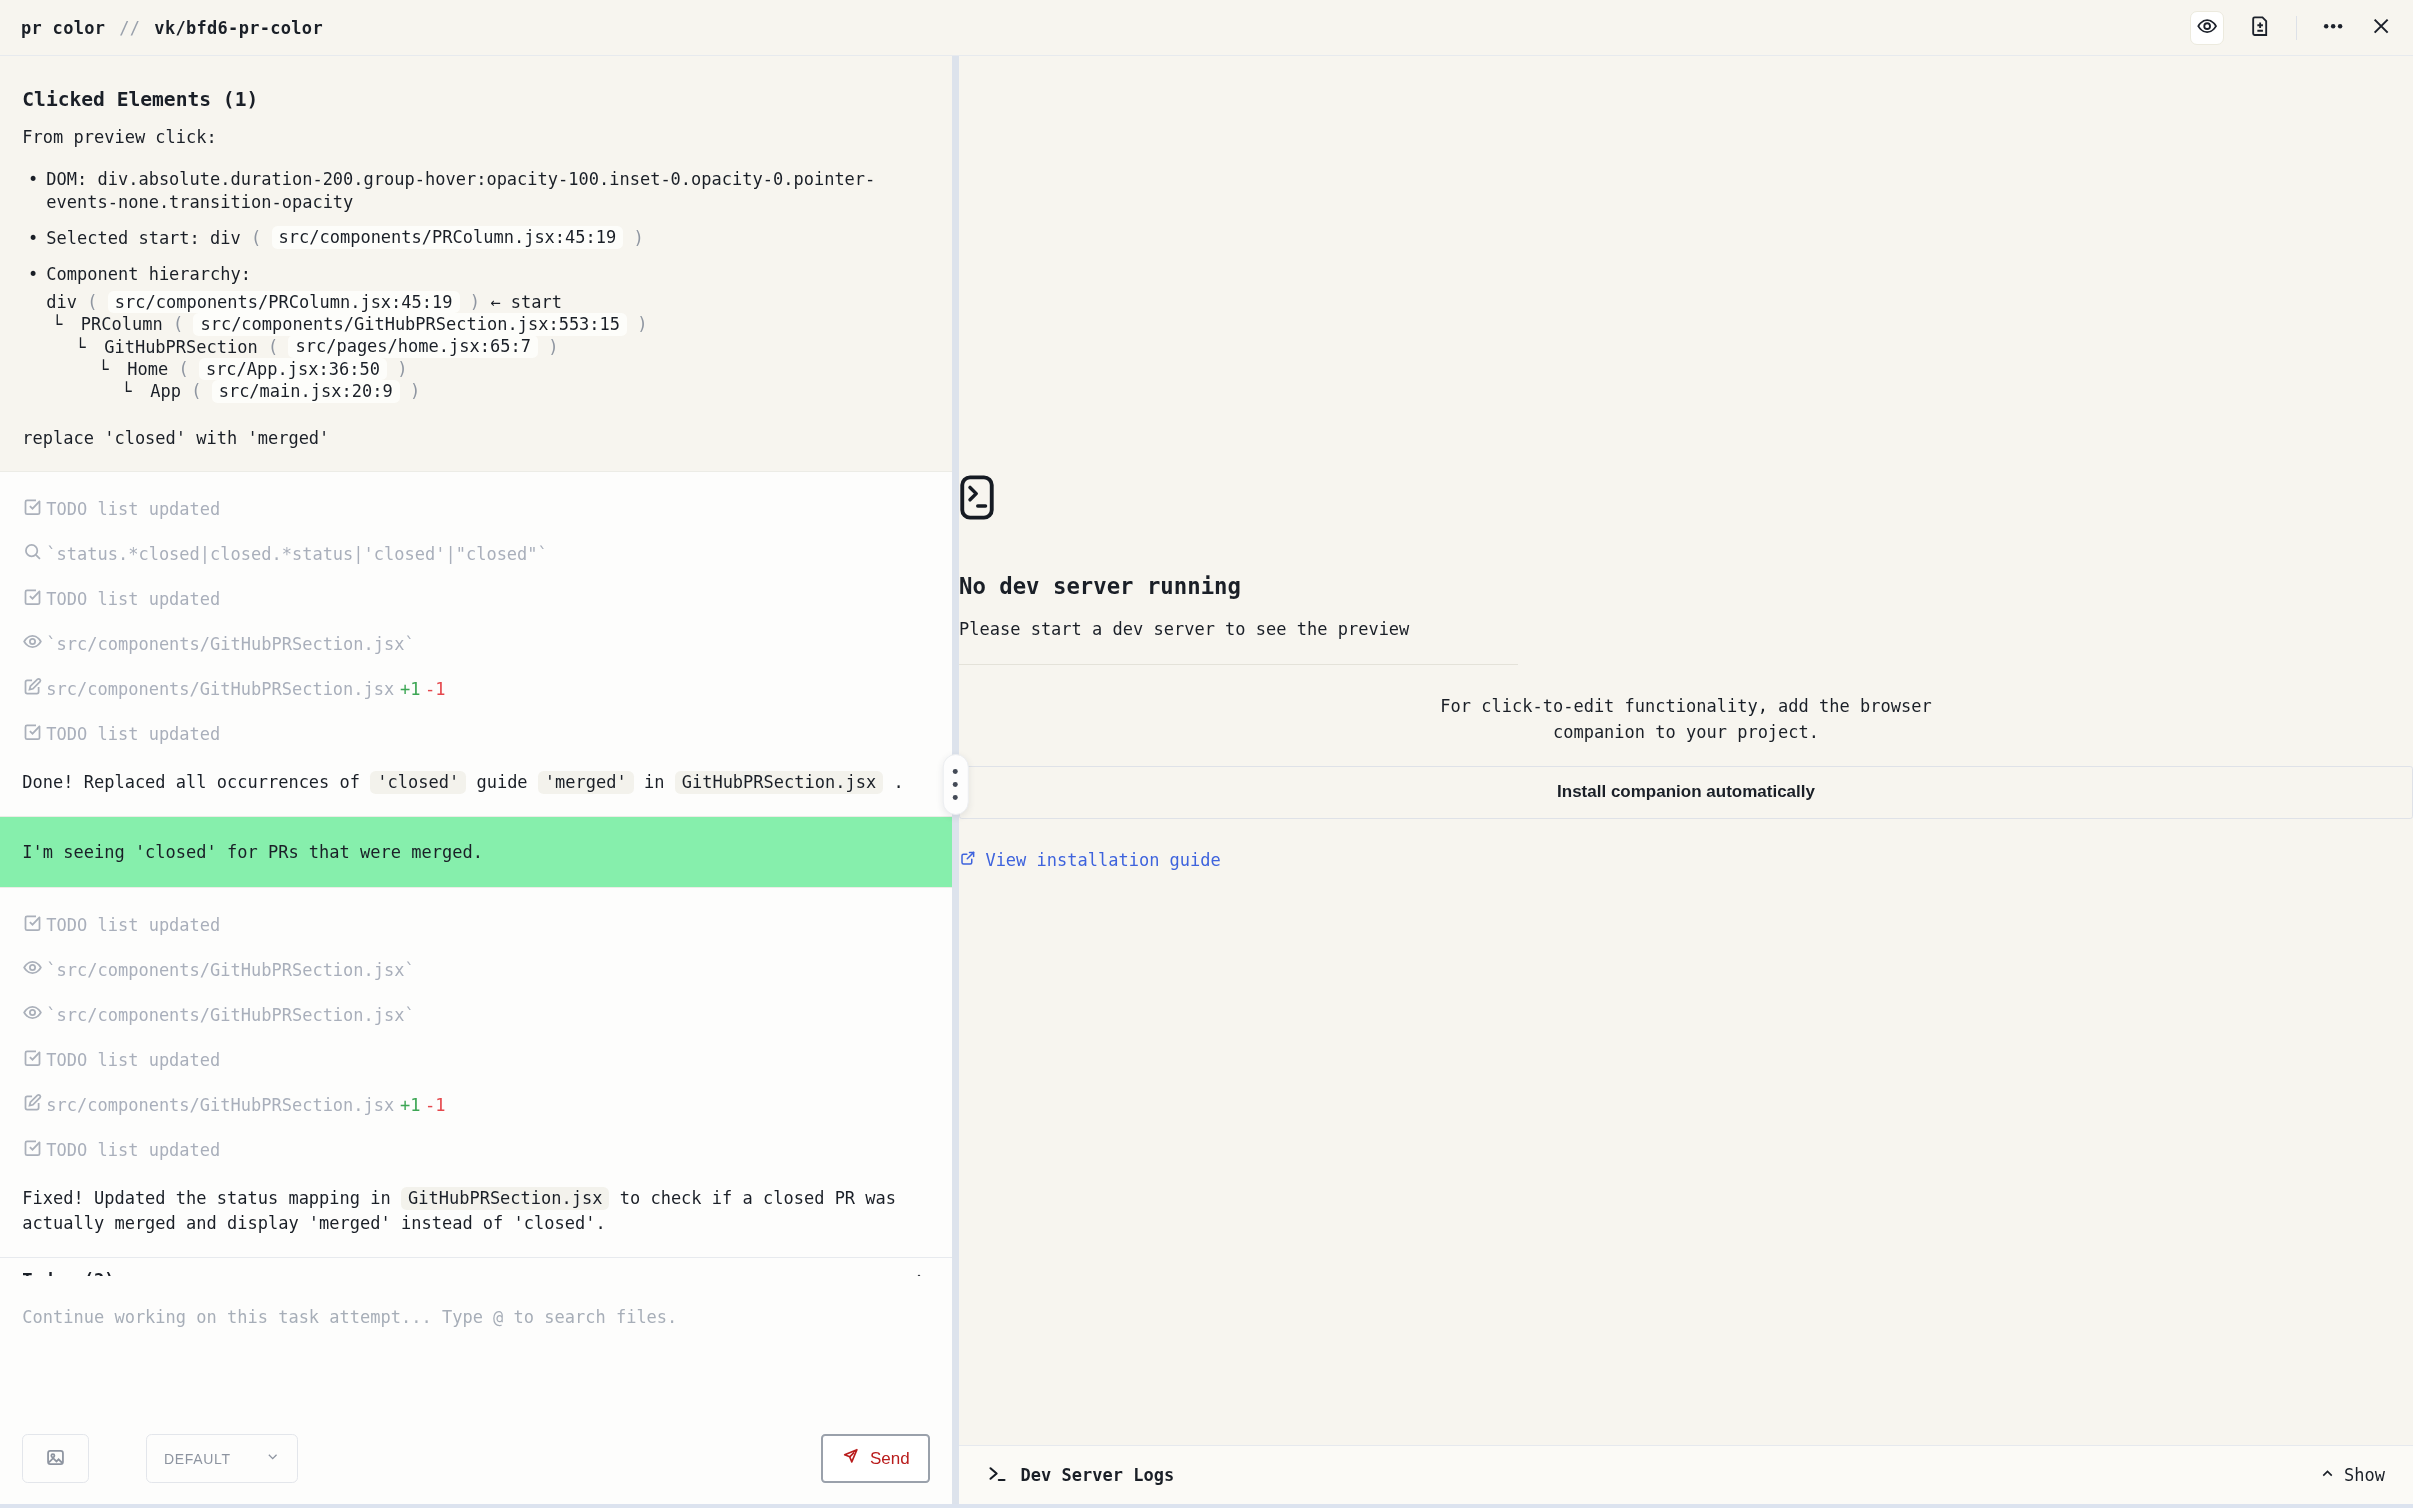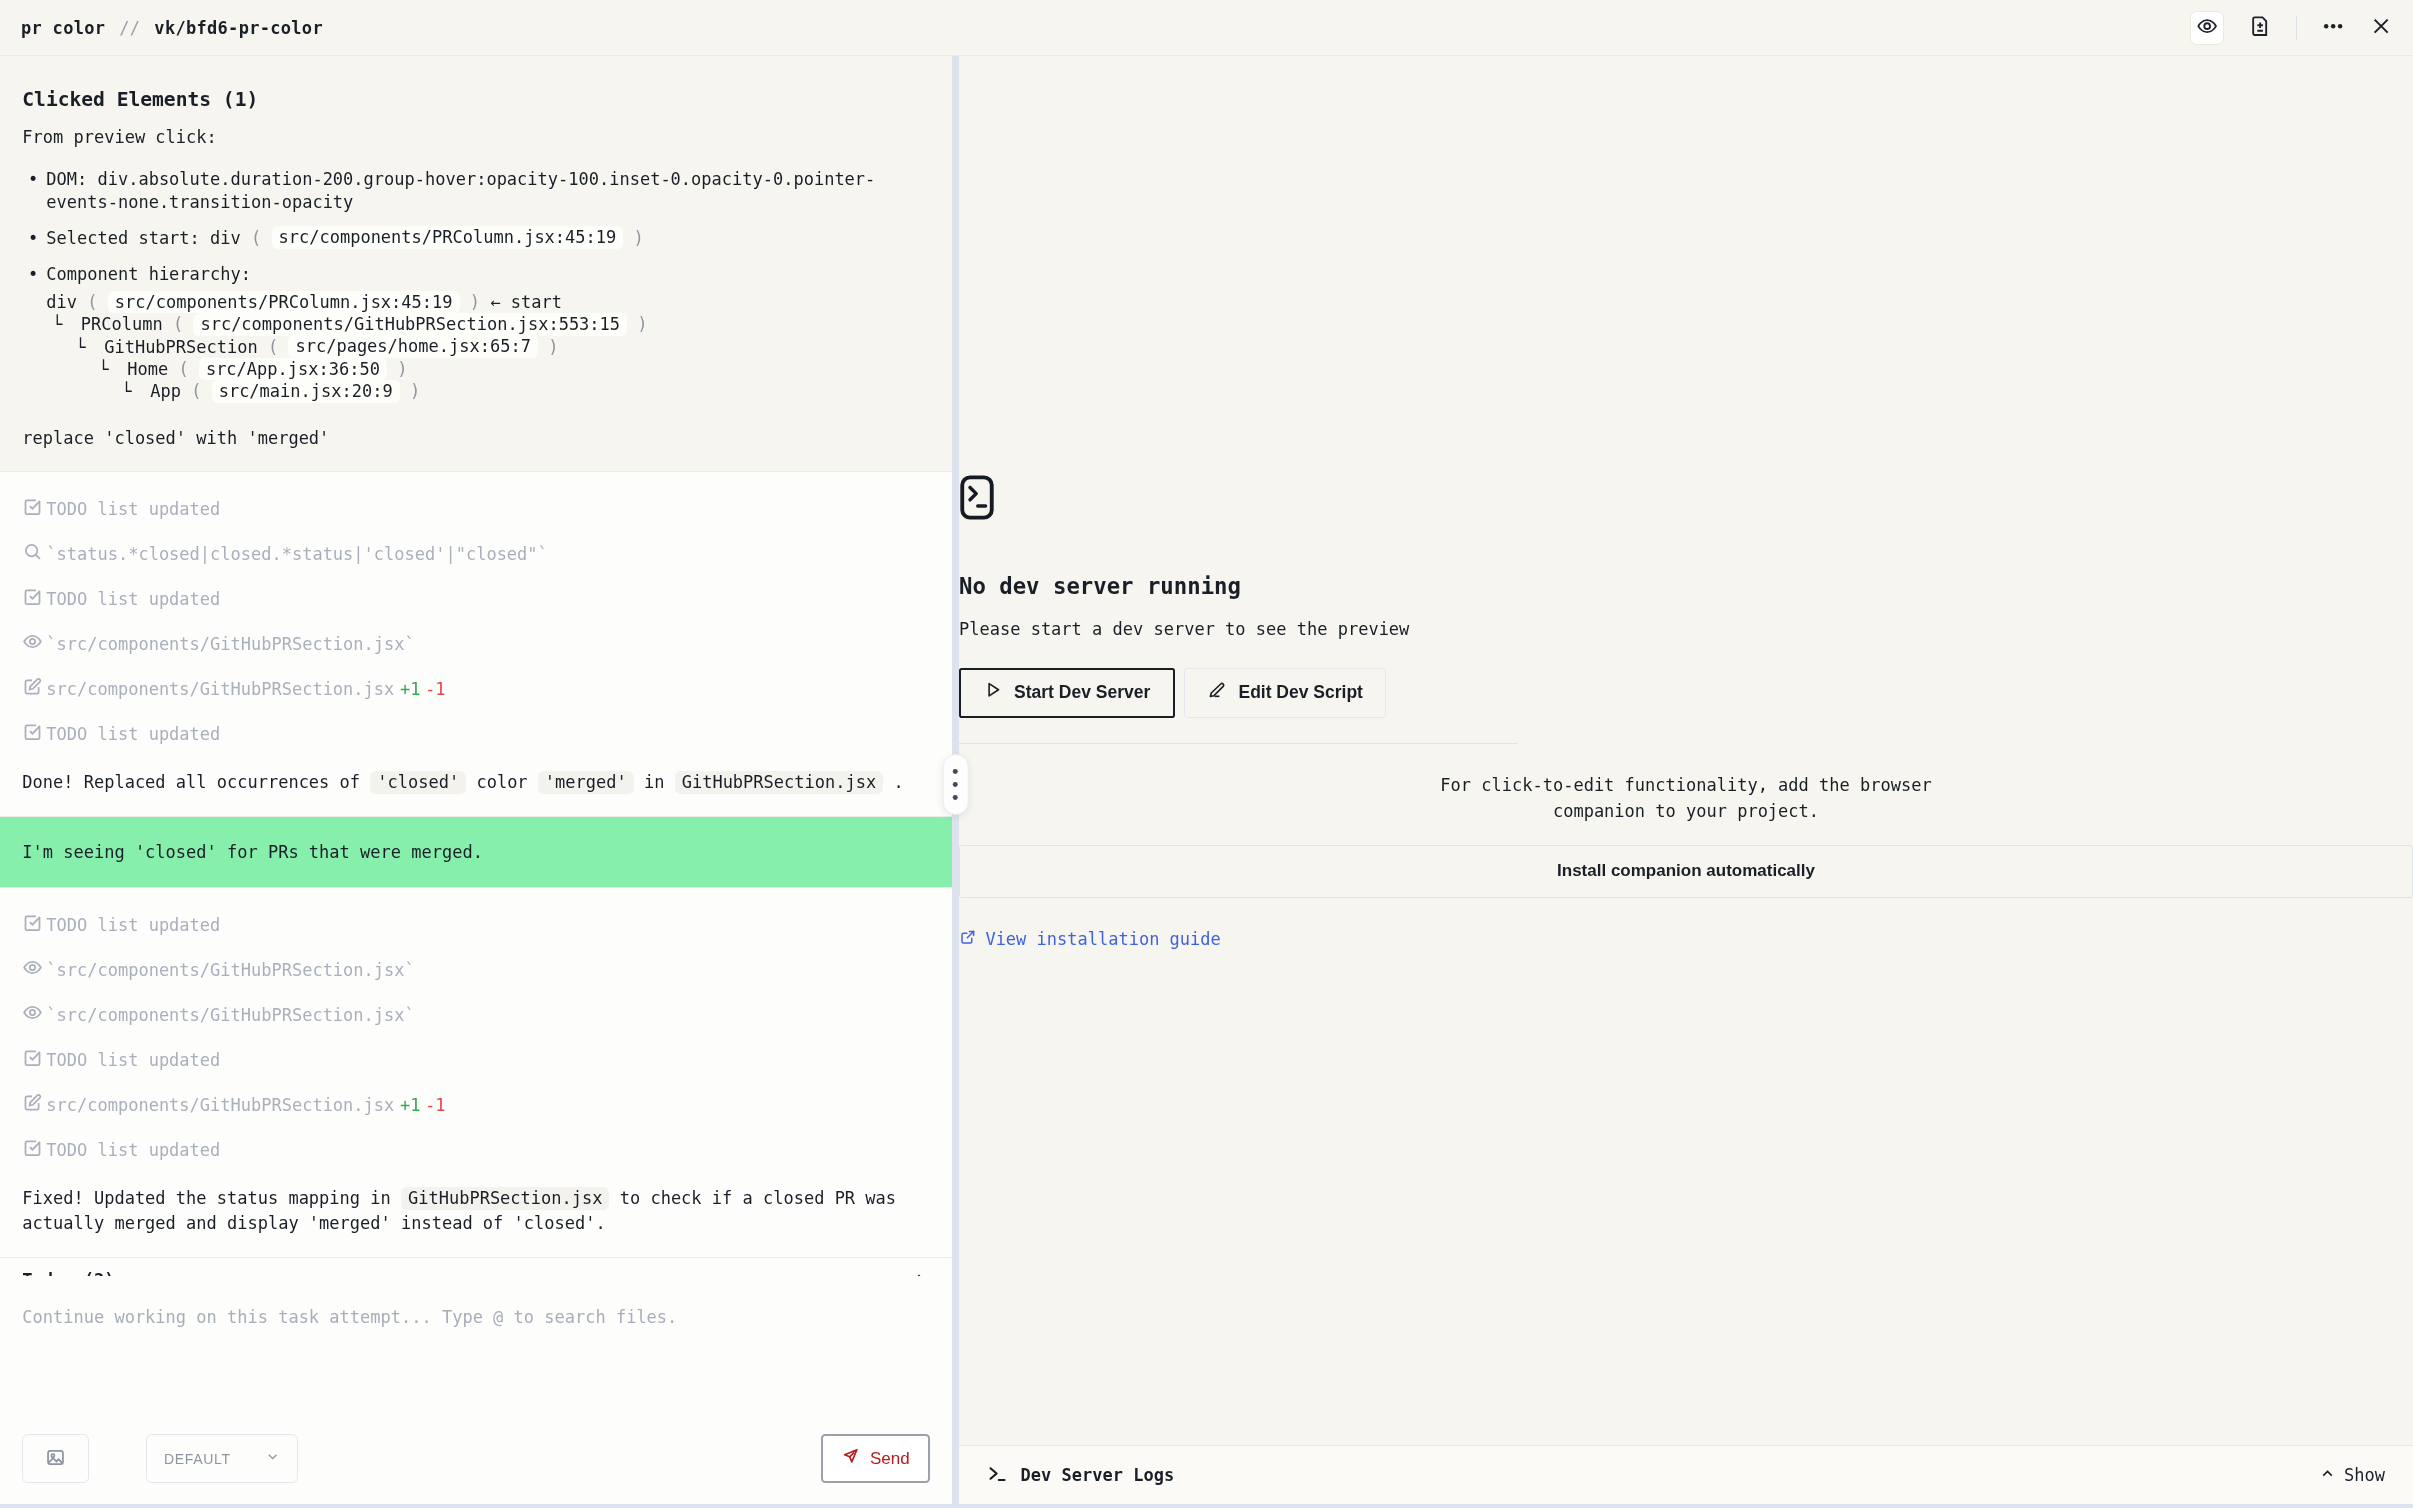--- a/index.html
+++ b/index.html
@@ -257,21 +257,21 @@
             <span class="diff-del">-1</span>
           </div>
           <div class="tool-row">
             <span><svg viewBox="0 0 24 24" fill="none" stroke="currentColor" stroke-width="2">
                   <path d="M20 6.5V19a1.8 1.8 0 0 1-1.8 1.8H5.8A1.8 1.8 0 0 1 4 19V6.8A1.8 1.8 0 0 1 5.8 5H16"></path>
                   <path d="M9 11.5l3 3L20.5 5.5"></path>
                 </svg></span>
             <span class="tool-text">TODO list updated</span>
           </div>
           <div class="agent-msg">
-            <span>Done! Replaced all occurrences of </span><span class="code-chip">'closed'</span><span> color </span><span class="code-chip">'merged'</span><span> in </span><span class="code-chip">GitHubPRSection.jsx</span><span> .</span>
+            <span>Done! Replaced all occurrences of </span><span class="code-chip">'closed'</span><span> guide </span><span class="code-chip">'merged'</span><span> in </span><span class="code-chip">GitHubPRSection.jsx</span><span> .</span>
           </div>
         </div>
 
         <div class="block-user on-beige">
           <span>I'm seeing 'closed' for PRs that were merged.</span>
         </div>
 
         <div class="block-tools on-white">
           <div class="tool-row">
             <span><svg viewBox="0 0 24 24" fill="none" stroke="currentColor" stroke-width="2">
@@ -377,39 +377,20 @@
       <div class="preview-center">
         <div class="terminal-icon">
           <svg viewBox="0 0 44 58" fill="none" stroke="currentColor">
             <rect x="3" y="3" width="38" height="52" rx="10" stroke-width="5"></rect>
             <path d="M13 16l8 8-8 8" stroke-width="4.5" stroke-linecap="round" stroke-linejoin="round"></path>
             <path d="M23 40h10" stroke-width="4.5" stroke-linecap="round"></path>
           </svg>
         </div>
         <div class="nds-title">No dev server running</div>
         <div class="nds-sub">Please start a dev server to see the preview</div>
-        <div class="btn-row">
-          <button class="btn-start">
-            <span>
-              <svg viewBox="0 0 24 24" fill="none" stroke="currentColor" stroke-width="2" stroke-linejoin="round">
-                  <path d="M7.5 4.5v15l11.5-7.5z"></path>
-                </svg>
-            </span>
-            <span>Start Dev Server</span>
-          </button>
-          <button class="btn-edit">
-            <span>
-              <svg viewBox="0 0 24 24" fill="none" stroke="currentColor" stroke-width="2" stroke-linejoin="round">
-                  <path d="M15.6 4.9a2.1 2.1 0 0 1 3 3L7.3 19.2 3 20.2l1-4.3L15.6 4.9z"></path>
-                  <path d="M8 20h6"></path>
-                </svg>
-            </span>
-            <span>Edit Dev Script</span>
-          </button>
-        </div>
         <div class="preview-hr"></div>
         <div class="companion-text">
           <span>For click-to-edit functionality, add the browser</span><br>
           <span>companion to your project.</span>
         </div>
         <button class="btn-install">
           <span>Install companion automatically</span>
         </button>
         <a class="guide-link">
           <span>

